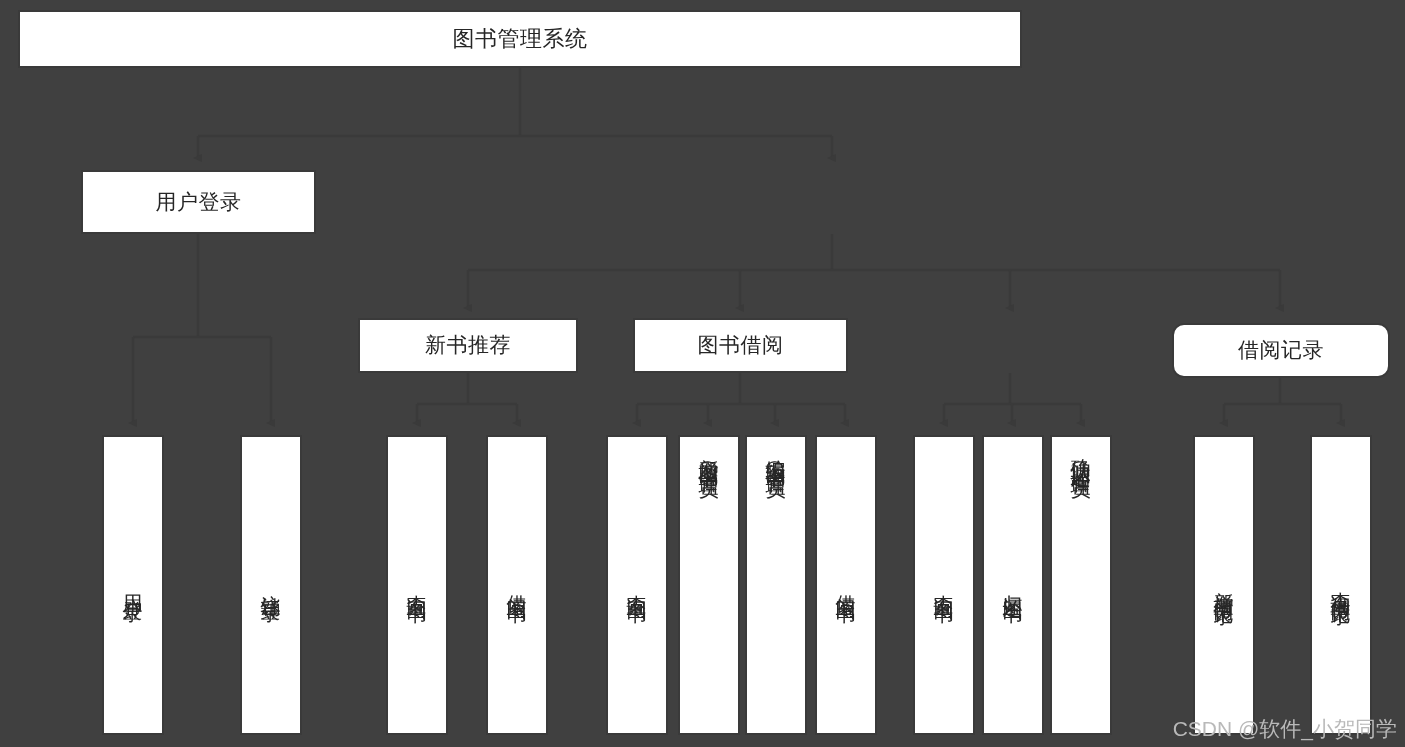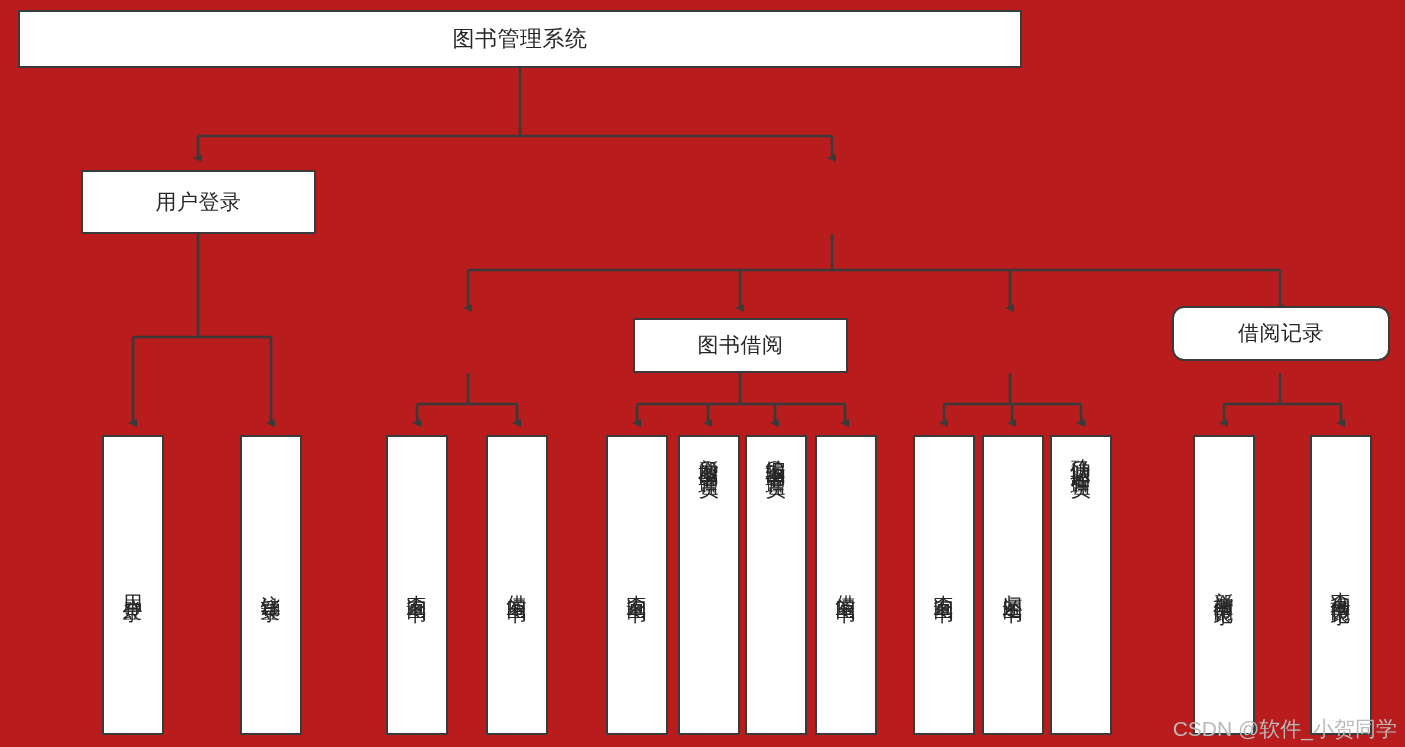--- a/index.html
+++ b/index.html
@@ -6,21 +6,21 @@
   * { box-sizing: border-box; }
   html, body {
     margin: 0; padding: 0;
     background: #ffffff;
     font-family: "Liberation Sans", "DejaVu Sans", sans-serif;
   }
   #canvas {
     position: relative;
     width: 1405px;
     height: 747px;
-    background: #b91c1c;
+    background: #404040;
     overflow: hidden;
   }
   svg#edges {
     position: absolute;
     left: 0; top: 0;
     width: 1405px; height: 747px;
     pointer-events: none;
   }
   .node {
     position: absolute;
@@ -130,24 +130,27 @@
   </svg>
 
   <div class="node h root" style="left:18px; top:10px; width:1004px; height:58px;">
     <span class="node-label">图书管理系统</span>
   </div>
 
   <div class="node h" style="left:81px; top:170px; width:235px; height:64px;">
     <span class="node-label">用户登录</span>
   </div>
 
+  <div class="node h" style="left:358px; top:318px; width:220px; height:55px;">
+    <span class="node-label">新书推荐</span>
+  </div>
   <div class="node h" style="left:633px; top:318px; width:215px; height:55px;">
     <span class="node-label">图书借阅</span>
   </div>
-  <div class="node h" style="left:1172px; top:306px; width:218px; height:55px;border-radius:12px;">
+  <div class="node h" style="left:1172px; top:323px; width:218px; height:55px;border-radius:12px;">
     <span class="node-label">借阅记录</span>
   </div>
 
   <div class="node v center" style="left:102px; top:435px; width:62px; height:300px;">
     <span class="node-label">用户登录</span>
   </div>
   <div class="node v center" style="left:240px; top:435px; width:62px; height:300px;">
     <span class="node-label">注销登录</span>
   </div>
 

